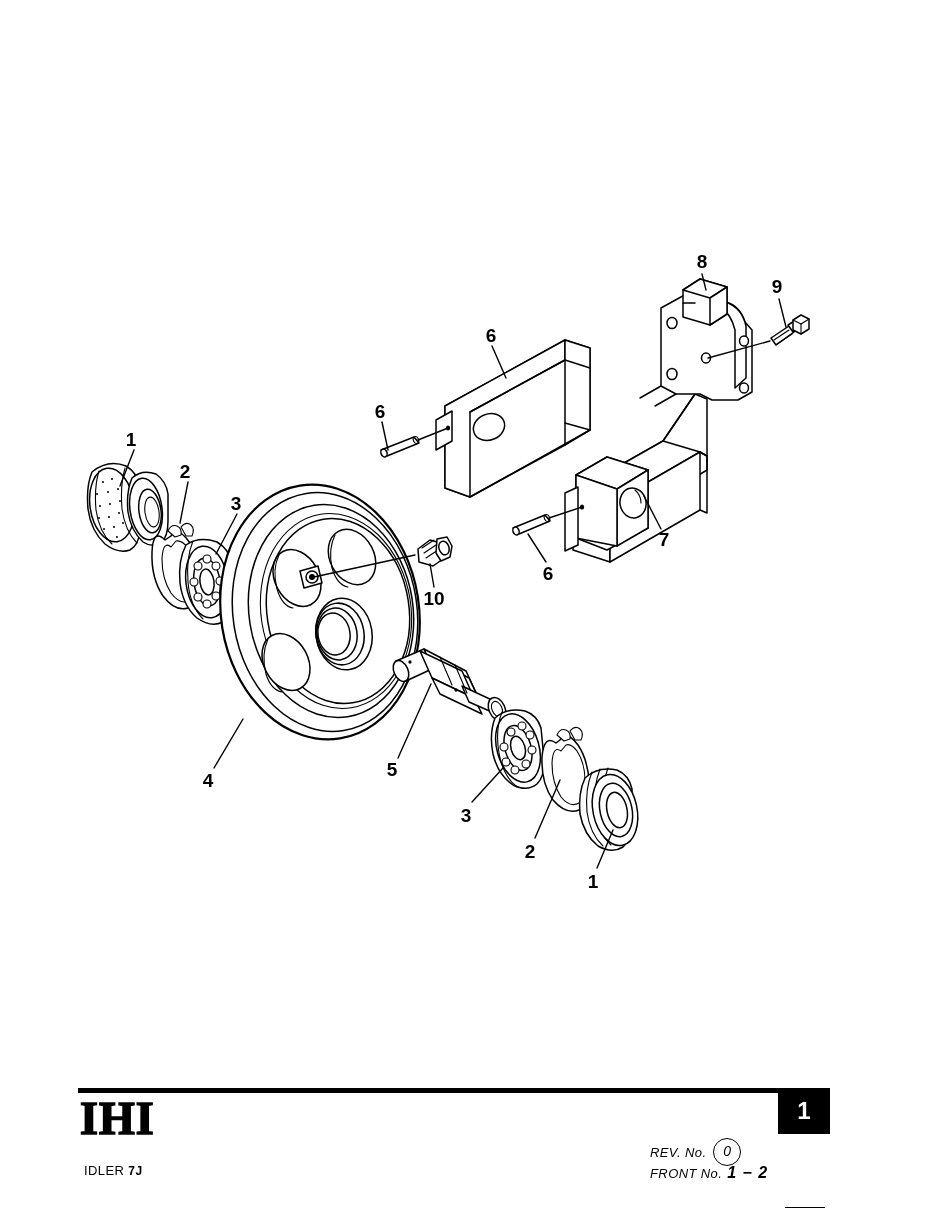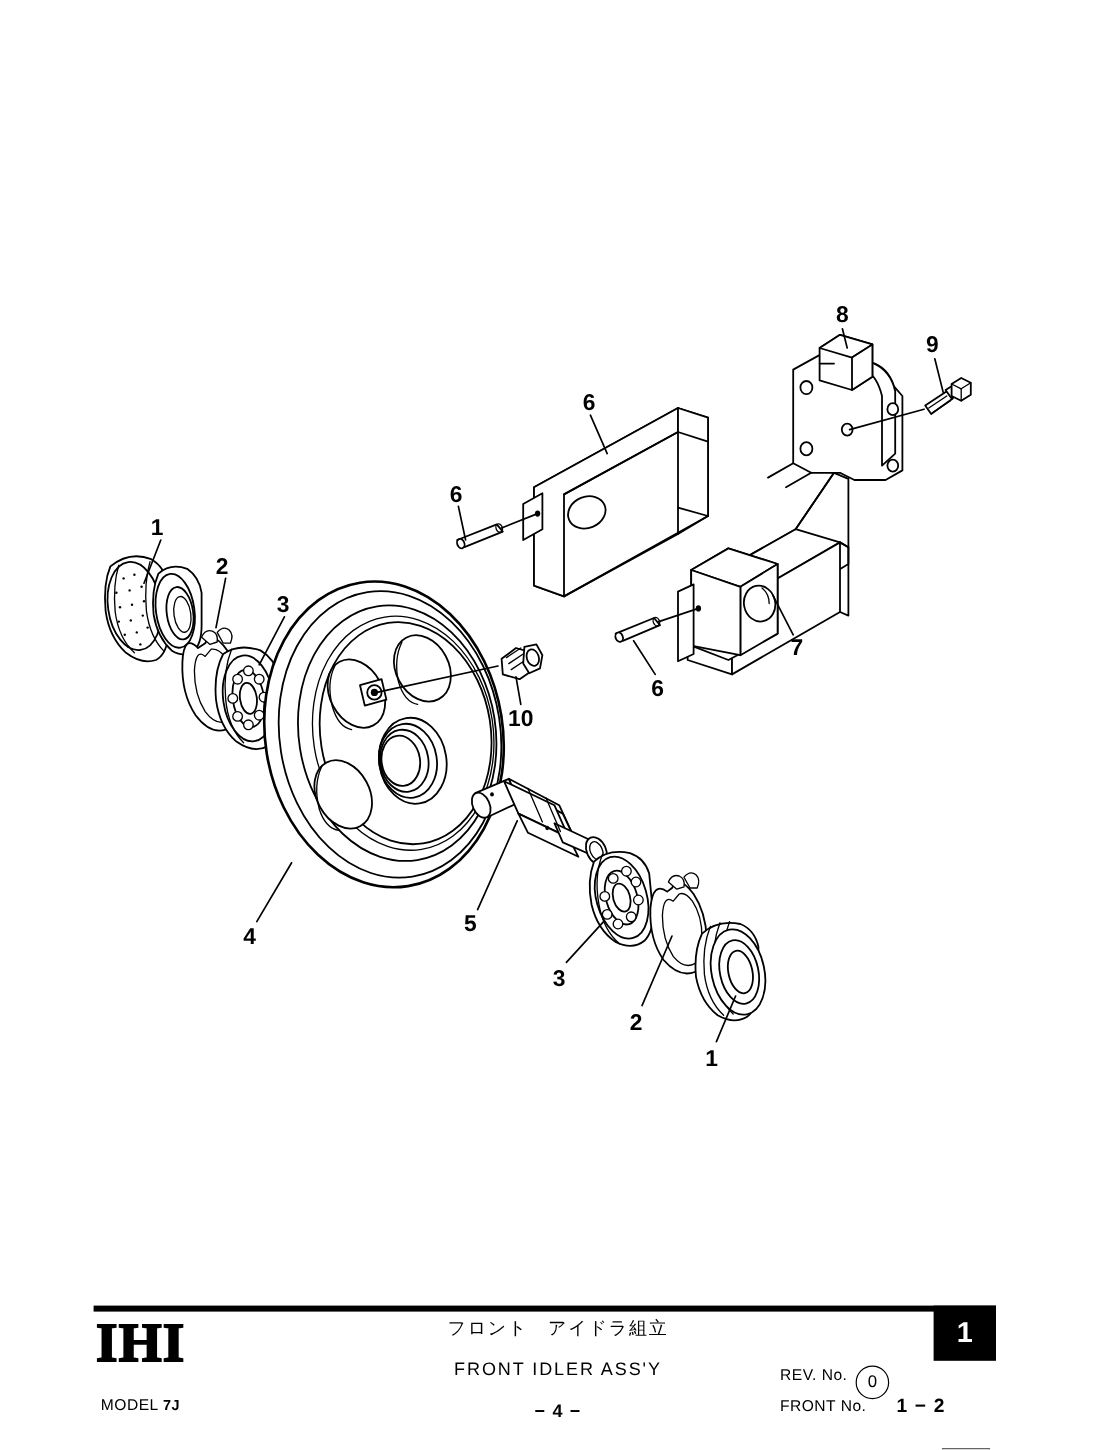--- a/index.html
+++ b/index.html
@@ -109,36 +109,38 @@
     font-weight: bold;
     letter-spacing: 1px;
   }
 
   #rev-row, #sheet-row {
     position: absolute;
     font-size: 13px;
     letter-spacing: 0.4px;
     white-space: nowrap;
     display: flex;
+    align-items: center;
+    font-style: italic;
   }
   #rev-row { left: 650px; top: 78px; }
   #sheet-row { left: 650px; top: 104px; }
   #rev-circle {
     display: inline-block;
     width: 26px;
     height: 26px;
     margin-left: 7px;
     border: 1.6px solid #000;
     border-radius: 50%;
     text-align: center;
     line-height: 24px;
     font-size: 14px;
   }
   #sheet-val {
-    margin-left: 25px;
+    margin-left: 5px;
     font-size: 16px;
     font-weight: bold;
     letter-spacing: 1px;
   }
   #tab-black {
     position: absolute;
     left: 778px;
     top: 28px;
     width: 52px;
     height: 46px;
@@ -531,29 +533,24 @@
   </svg>
   </div>
 
   <div id="titleblock">
 
     <div id="tb-rule"></div>
 
     <div id="logo">IHI</div>
 
     <div id="model">
-      <span>MODEL</span>
+      <span>IDLER</span>
       <b>7J</b>
     </div>
 
-    <div id="center-block">
-      <div id="title-jp">フロント　アイドラ組立</div>
-      <div id="title-en">FRONT IDLER ASS'Y</div>
-      <div id="page-no">− 4 −</div>
-    </div>
 
     <div id="rev-row">
       <span>REV. No.</span>
       <span id="rev-circle">0</span>
     </div>
 
     <div id="sheet-row">
       <span>FRONT No.</span>
       <span id="sheet-val">1 − 2</span>
     </div>

